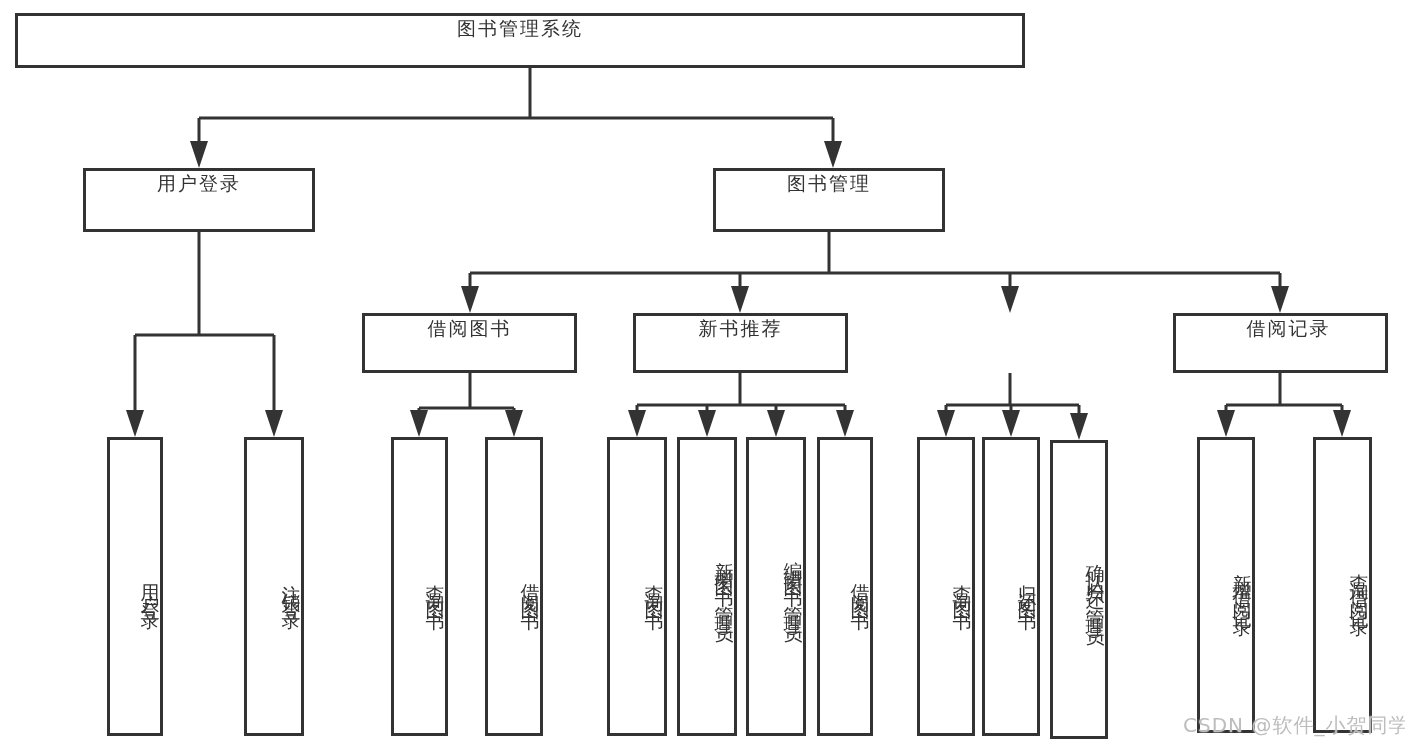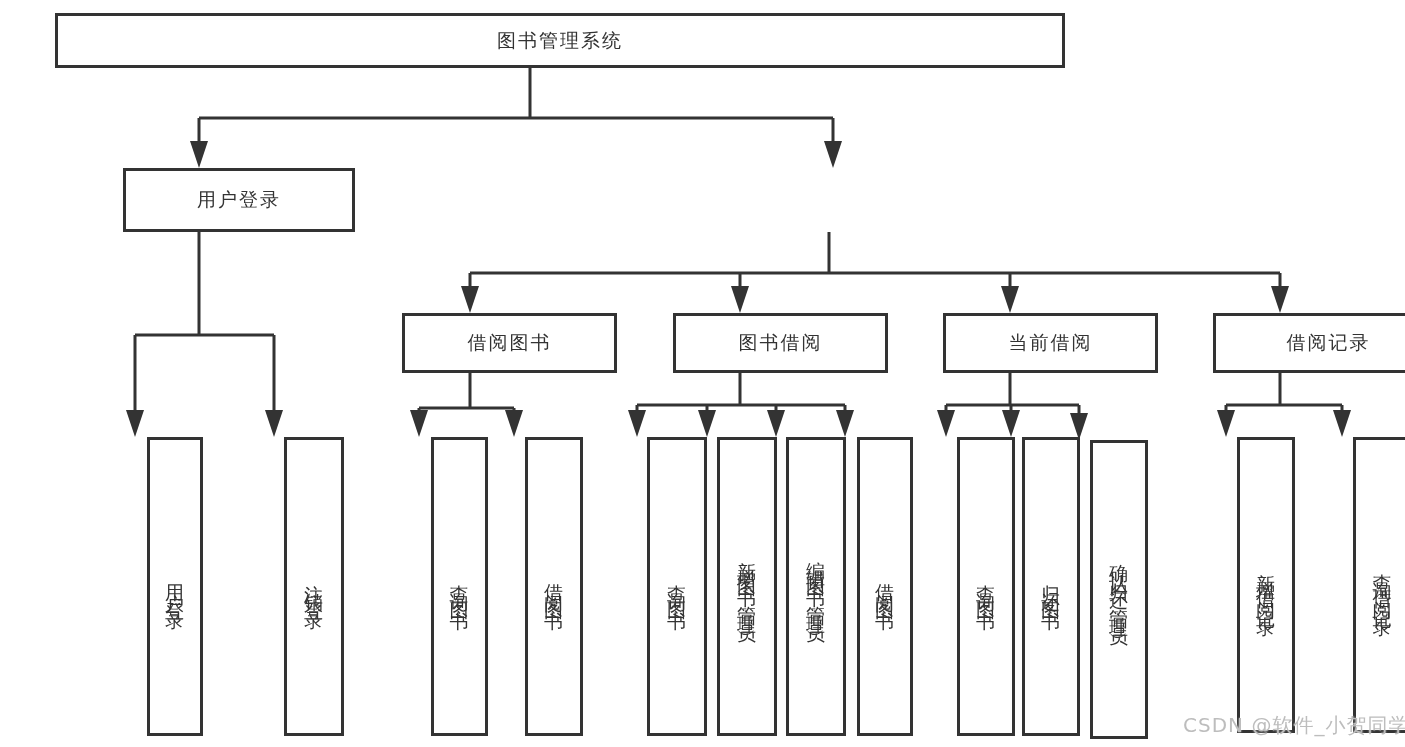--- a/index.html
+++ b/index.html
@@ -23,25 +23,23 @@
     height: 747px;
     pointer-events: none;
   }
   .node {
     position: absolute;
     box-sizing: border-box;
     border: 3px solid #333333;
     background: #ffffff;
     color: #333333;
     display: flex;
-    align-items: center;
     justify-content: center;
     font-size: 19px;
     letter-spacing: 2px;
-    margin-left: 40px;
   }
   .node.v {
     writing-mode: vertical-rl;
     text-orientation: mixed;
     letter-spacing: 9px;
     line-height: 1;
   }
   .node.v span {
     display: inline-block;
   }
@@ -92,29 +90,29 @@
     </g>
   </svg>
 
   <div class="node" style="left:15px; top:13px; width:1010px; height:55px;">
     <span>图书管理系统</span>
   </div>
 
   <div class="node" style="left:83px; top:168px; width:232px; height:64px;">
     <span>用户登录</span>
   </div>
+  <div class="node" style="left:713px; top:168px; width:232px; height:64px;">
+    <span>图书管理</span>
+  </div>
 
   <div class="node" style="left:362px; top:313px; width:215px; height:60px;">
     <span>借阅图书</span>
   </div>
   <div class="node" style="left:633px; top:313px; width:215px; height:60px;">
-    <span>图书借阅</span>
-  </div>
-  <div class="node" style="left:903px; top:313px; width:215px; height:60px;">
-    <span>当前借阅</span>
+    <span>新书推荐</span>
   </div>
   <div class="node" style="left:1173px; top:313px; width:215px; height:60px;padding-left:16px;">
     <span>借阅记录</span>
   </div>
 
   <div class="node v" style="left:107px; top:437px; width:56px; height:299px;">
     <span>用户登录</span>
   </div>
   <div class="node v" style="left:244px; top:437px; width:60px; height:299px;">
     <span>注销登录</span>

